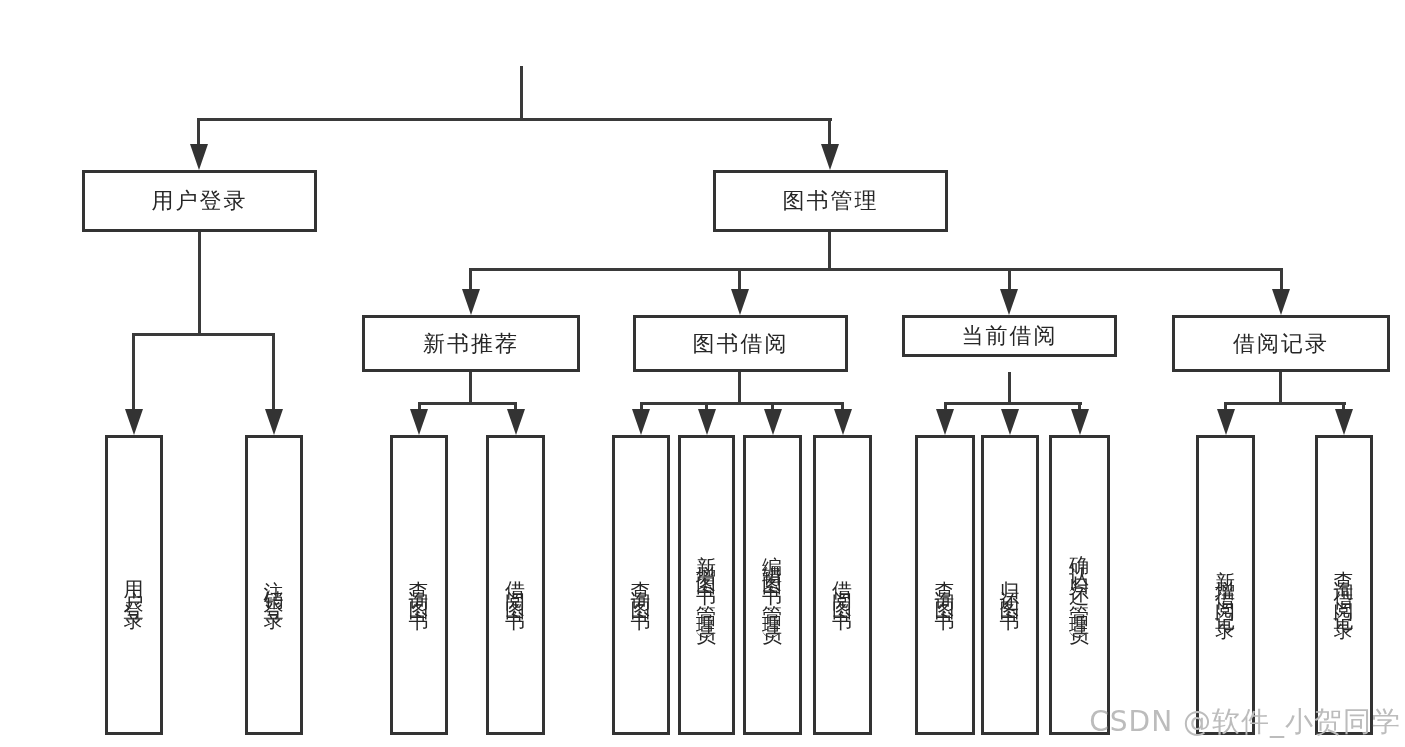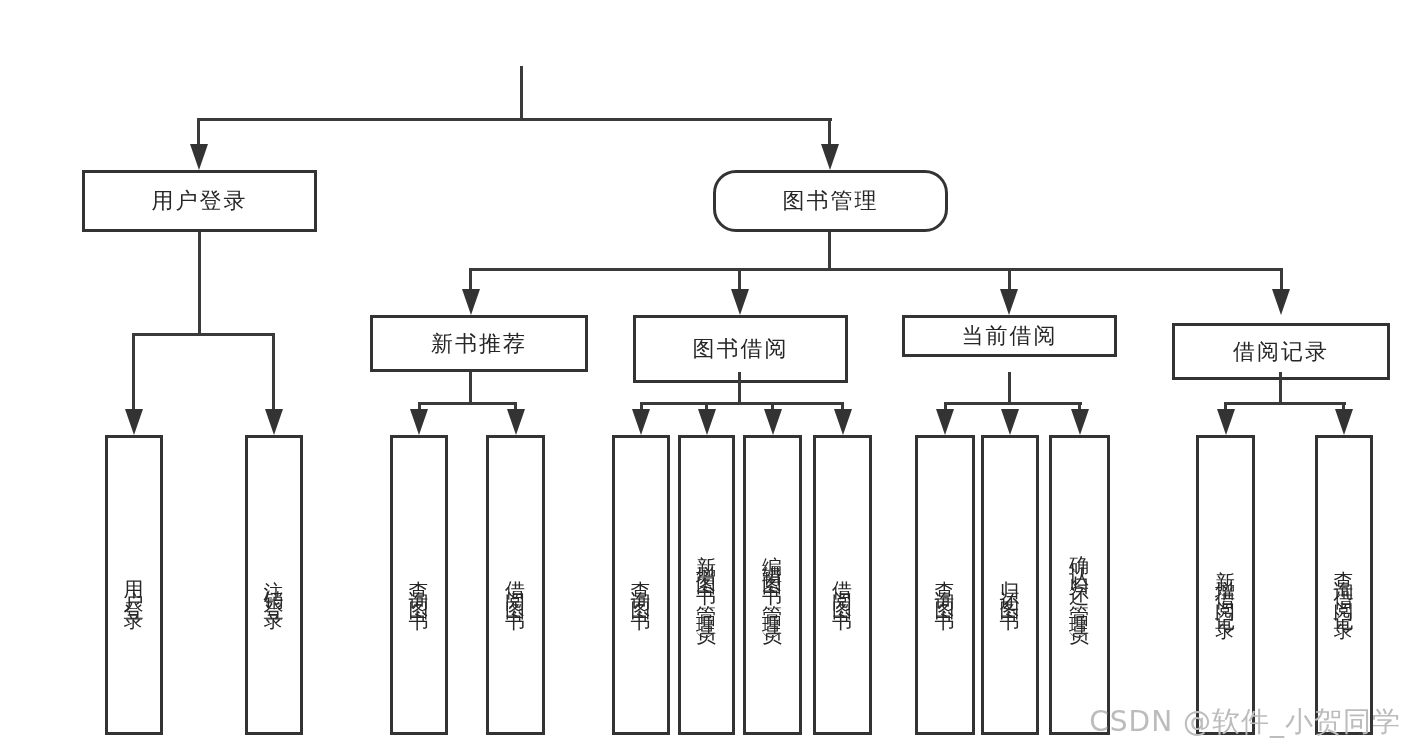--- a/index.html
+++ b/index.html
@@ -31,34 +31,34 @@
 </style>
 </head>
 <body>
 
 <div class="canvas">
 
 
   <div class="node hnode" style="left:82px; top:170px; width:235px; height:62px;">
     <span>用户登录</span>
   </div>
-  <div class="node hnode" style="left:713px; top:170px; width:235px; height:62px;border-radius:23px;">
+  <div class="node hnode" style="left:713px; top:170px; width:235px; height:62px;">
     <span>图书管理</span>
   </div>
 
-  <div class="node hnode" style="left:362px; top:315px; width:218px; height:57px;margin-left:8px;">
+  <div class="node hnode" style="left:362px; top:315px; width:218px; height:57px;">
     <span>新书推荐</span>
   </div>
-  <div class="node hnode" style="left:633px; top:315px; width:215px; height:68px;">
+  <div class="node hnode" style="left:633px; top:315px; width:215px; height:57px;">
     <span>图书借阅</span>
   </div>
   <div class="node hnode" style="left:902px; top:315px; width:215px; height:42px;">
     <span>当前借阅</span>
   </div>
-  <div class="node hnode" style="left:1172px; top:315px; width:218px; height:57px;margin-top:8px;">
+  <div class="node hnode" style="left:1172px; top:315px; width:218px; height:57px;">
     <span>借阅记录</span>
   </div>
 
   <div class="node vnode" style="left:105px; top:435px; width:58px; height:300px;">
     <span>用户登录</span>
   </div>
   <div class="node vnode" style="left:245px; top:435px; width:58px; height:300px;">
     <span>注销登录</span>
   </div>
 

